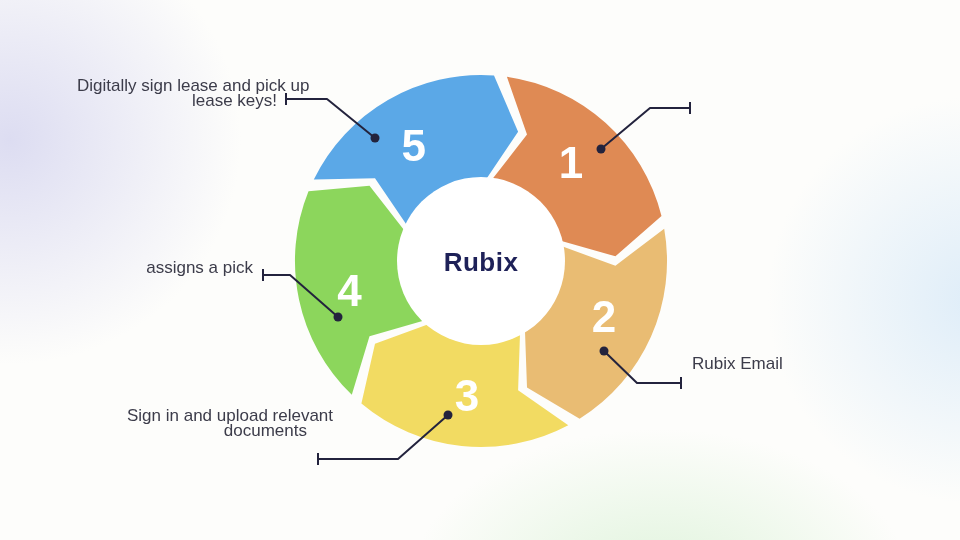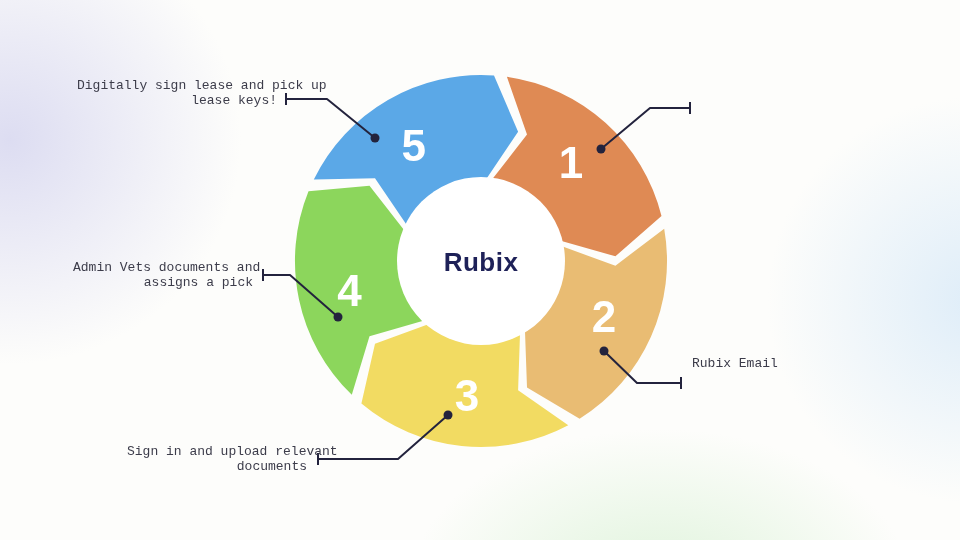--- a/index.html
+++ b/index.html
@@ -11,21 +11,21 @@
     position:relative;width:960px;height:540px;
     background:
       radial-gradient(340px 330px at 10px 140px, rgba(215,215,240,.85) 0%, rgba(215,215,240,0) 68%),
       radial-gradient(310px 300px at 978px 300px, rgba(219,235,248,.9) 0%, rgba(219,235,248,0) 68%),
       radial-gradient(360px 230px at 660px 590px, rgba(219,242,215,.9) 0%, rgba(219,242,215,0) 70%),
       #fdfdfb;
   }
   svg.diagram{position:absolute;left:0;top:0;}
   .ann{
     position:absolute;
-    font-size:13px;line-height:15px;color:#3c3c4a;font-family:Liberation Mono, monospace;
+    font-size:17px;line-height:15px;color:#3c3c4a;
   }
   .ann .line{white-space:nowrap;}
   .ann.right{text-align:right;}
   .ann.left{text-align:left;}
   .num{
     font-size:44px;font-weight:700;
     text-anchor:middle;dominant-baseline:central;
   }
   .center-label{
     font-size:26px;font-weight:700;letter-spacing:.5px;
@@ -86,27 +86,26 @@
         <line class="tick" x1="286" y1="93" x2="286" y2="105" stroke="#23233D"></line>
       </g>
     </g>
   </svg>
 
 
   <div class="ann left" style="left:692px;top:356px;">
     <div class="line">Rubix Email</div>
   </div>
 
-  <div class="ann right" style="left:127px;top:444px;width:180px;">
+  <div class="ann right" style="left:127px;top:408px;width:180px;">
     <div class="line">Sign in and upload relevant</div>
     <div class="line">documents</div>
   </div>
 
   <div class="ann right" style="left:73px;top:260px;width:180px;">
-    <div class="line">Admin Vets documents and</div>
     <div class="line">assigns a pick</div>
   </div>
 
   <div class="ann right" style="left:77px;top:78px;width:200px;">
     <div class="line">Digitally sign lease and pick up</div>
     <div class="line">lease keys!</div>
   </div>
 
 </div>
 

